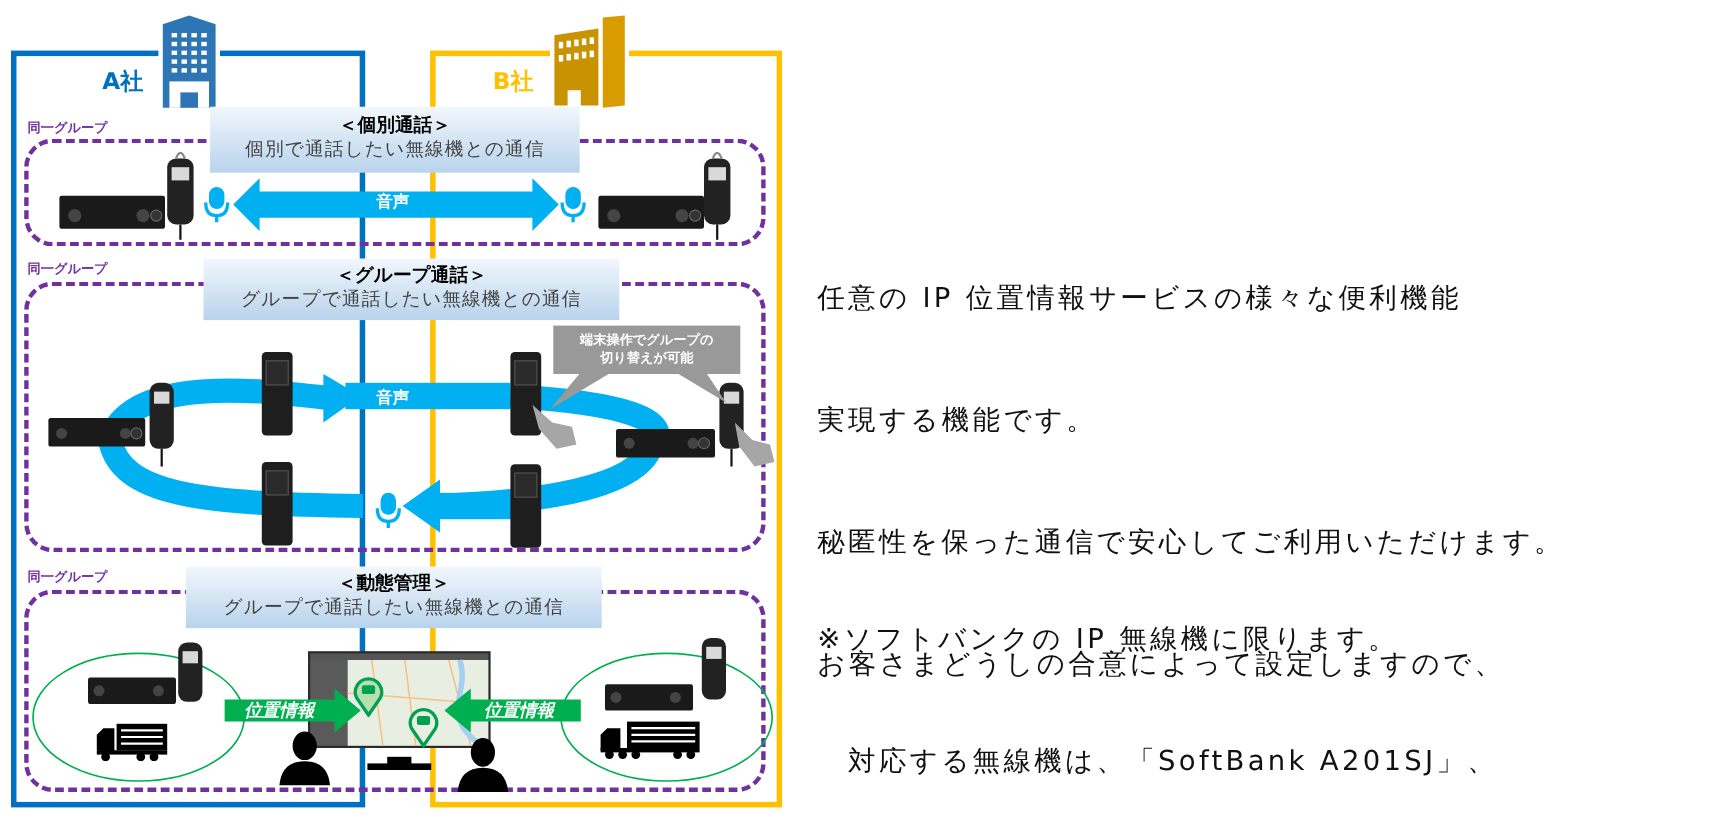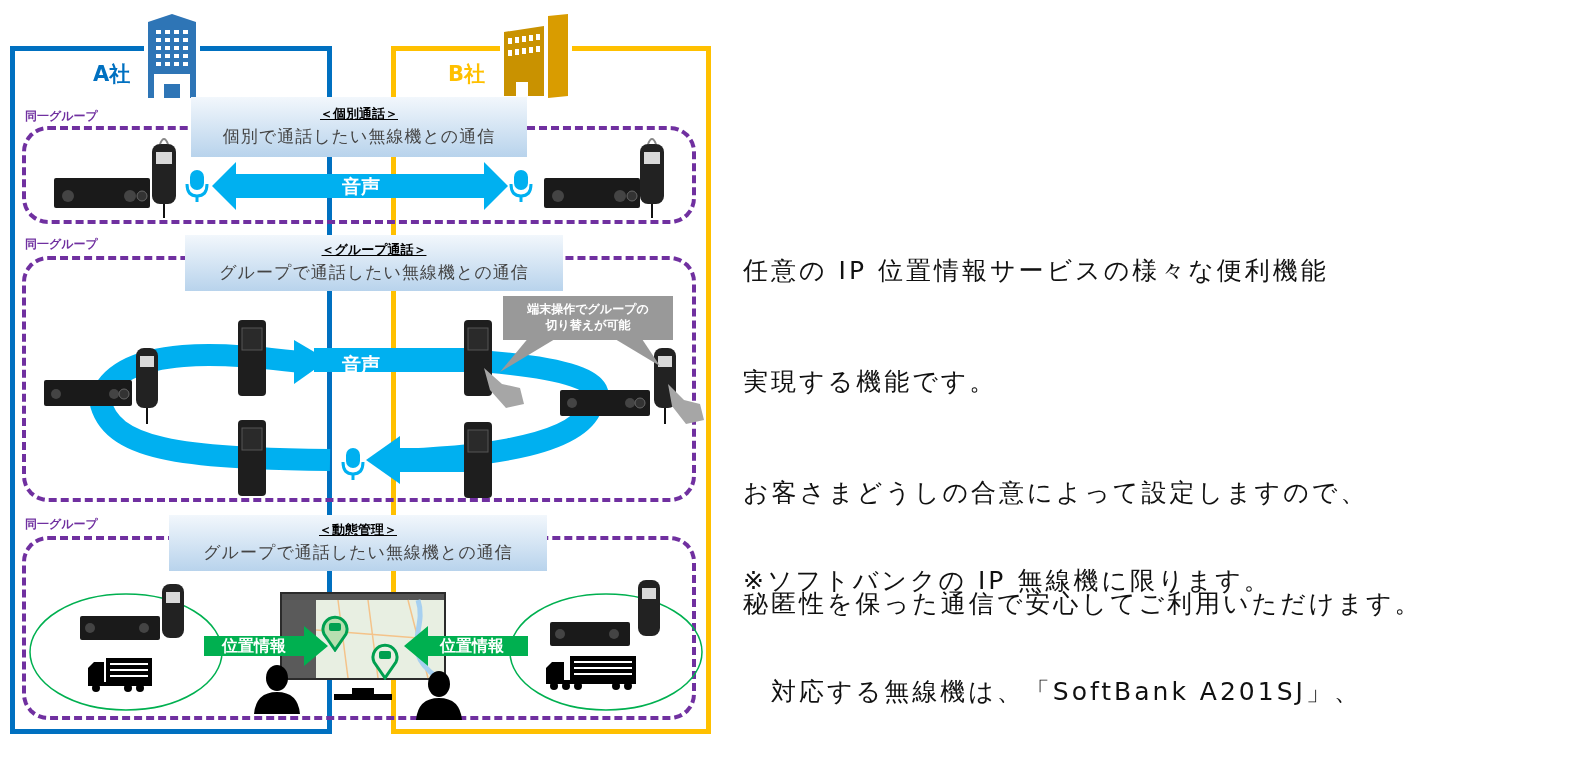--- a/index.html
+++ b/index.html
@@ -8,24 +8,24 @@
   .company-box { position:absolute; border:5px solid; box-sizing:border-box; }
   .box-a { left:10px; top:46px; width:322px; height:688px; border-color:#0070c0; }
   .box-b { left:391px; top:46px; width:320px; height:688px; border-color:#ffc000; }
   .company-label { position:absolute; font-weight:bold; font-size:21px; }
   .label-a { left:93px; top:60px; color:#0070c0; }
   .label-b { left:448px; top:60px; color:#ffc000; }
   .bldg { position:absolute; }
   .group-label { position:absolute; left:25px; font-size:12px; color:#7030a0; font-weight:bold;text-align:center; }
   .group-box { position:absolute; left:22px; width:674px; border:4px dashed #7030a0; border-radius:26px; box-sizing:border-box; }
   .title-box { position:absolute; background:linear-gradient(to bottom,#f2f7fc,#b8d3ec); text-align:center; color:#333; }
-  .title-box .t1 { font-size:13px; font-weight:bold; color:#000; line-height:22px;text-decoration:underline; }
+  .title-box .t1 { font-size:17px; font-weight:bold; color:#000; line-height:22px; }
   .title-box .t2 { font-size:17px; color:#444; line-height:22px; letter-spacing:1px; }
-  .arrow-label { position:absolute; color:#fff; font-weight:bold; font-size:19px; }
-  .green-label { position:absolute; color:#fff; font-weight:bold; font-size:16px; }
+  .arrow-label { position:absolute; color:#fff; font-weight:bold; font-size:15px; }
+  .green-label { position:absolute; color:#fff; font-weight:bold; font-size:16px;font-style:italic; }
   .desc { position:absolute; left:743px; font-size:25px; color:#111; letter-spacing:3px; line-height:37px; font-family:"DejaVu Sans", sans-serif; white-space:pre; }
   .callout { position:absolute; left:503px; top:296px; width:170px; height:44px; background:#999; color:#fff; font-size:12px; font-weight:bold; text-align:center; line-height:16px; padding-top:5px; box-sizing:border-box; }
 </style>
 </head>
 <body>
 
 <div class="company-box box-a"></div>
 <div class="company-box box-b"></div>
 
 <svg class="bldg" style="left:140px;top:8px;" width="64" height="92">
@@ -290,22 +290,22 @@
 </svg>
 
 <div class="title-box" style="left:169px;top:515px;width:378px;height:56px;">
   <div class="t1" style="padding-top:4px;">＜動態管理＞</div>
   <div class="t2">グループで通話したい無線機との通信</div>
 </div>
 
 <div class="desc" style="top:178px;">
   <div>任意の IP 位置情報サービスの様々な便利機能</div>
   <div>実現する機能です。</div>
+  <div>秘匿性を保った通信で安心してご利用いただけます。</div>
   <div>お客さまどうしの合意によって設定しますので、</div>
-  <div>秘匿性を保った通信で安心してご利用いただけます。</div>
 </div>
 <div class="desc" style="top:488px;">
   <div>※ソフトバンクの IP 無線機に限ります。</div>
   <div>　対応する無線機は、「SoftBank A201SJ」、</div>
   
   
   
 </div>
 
 </body></html>

